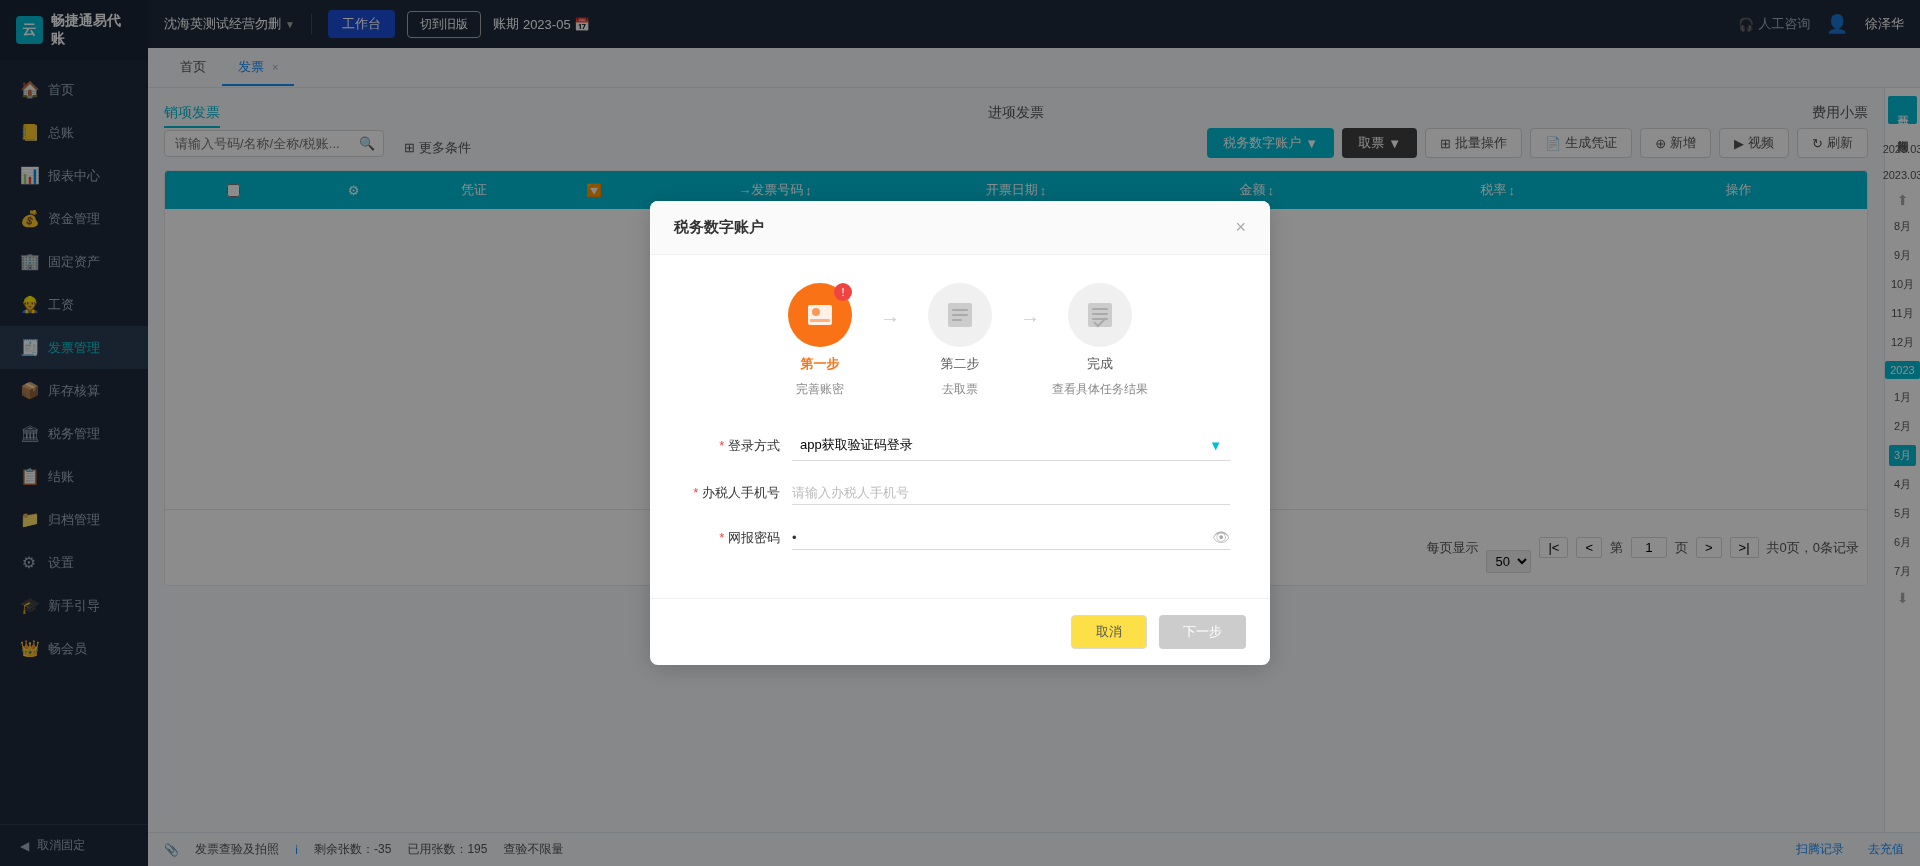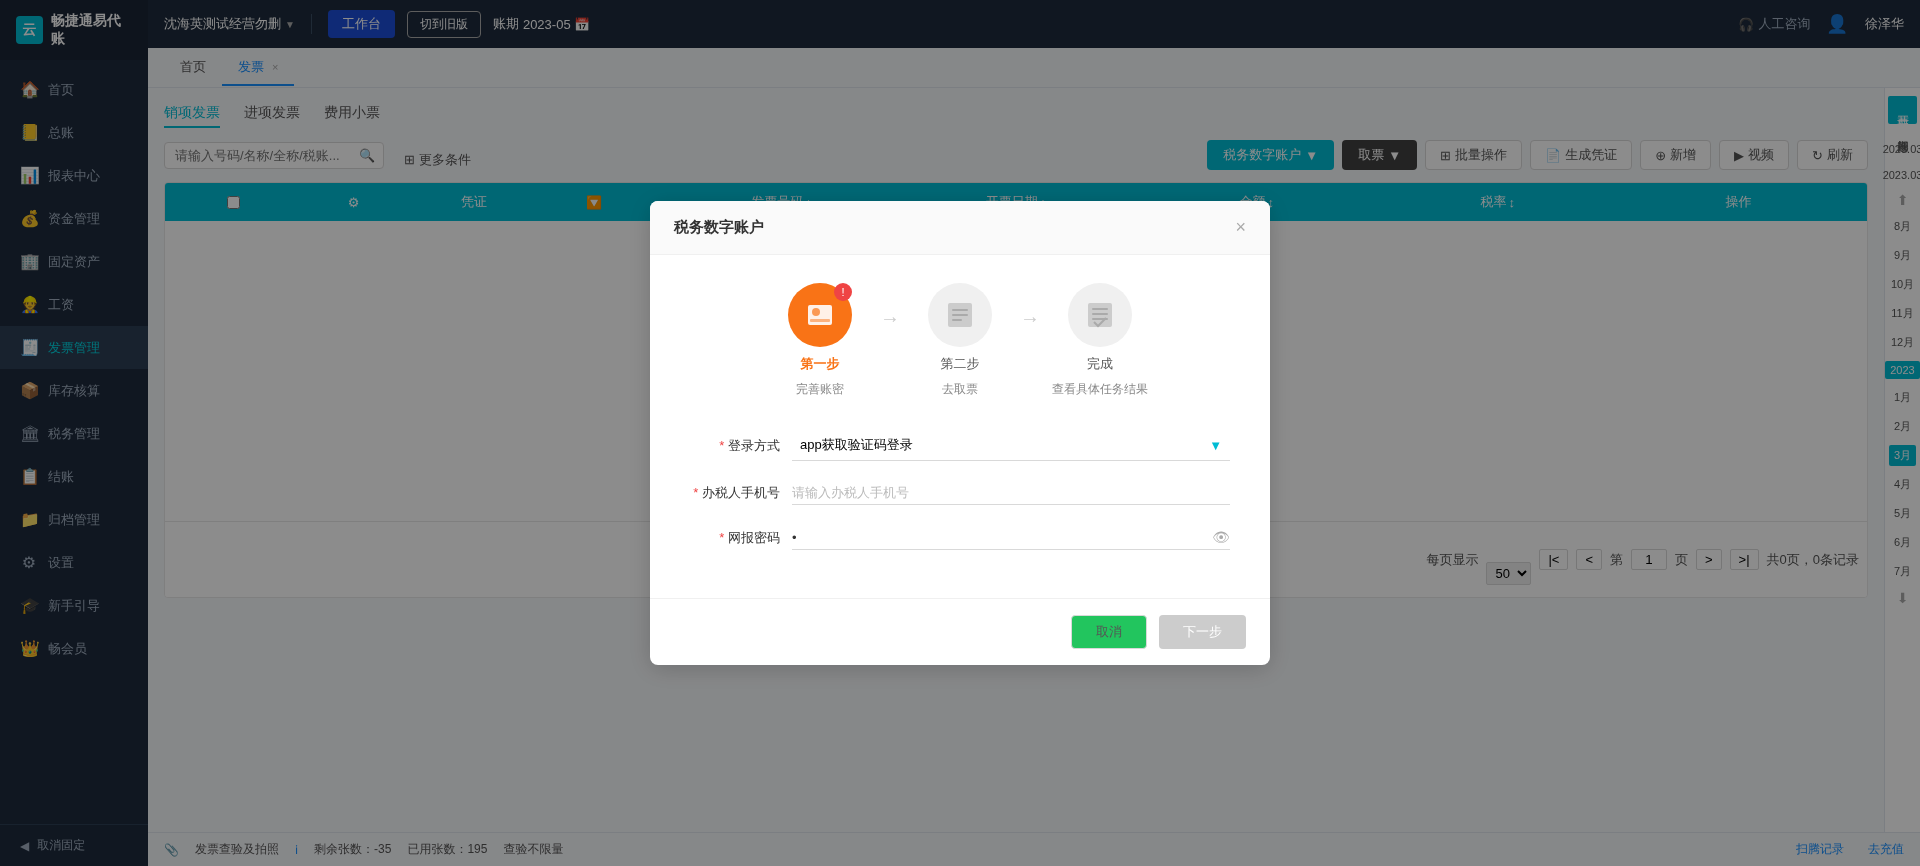--- a/index.html
+++ b/index.html
@@ -135,21 +135,22 @@
       padding: 16px;
       overflow: auto;
       background: #f5f7fa;
     }
 
     
     .sub-tabs {
       display: flex;
       align-items: center;
       gap: 24px;
-      margin-bottom: 12px;
+      margin-bottom: 0;
+      justify-content: space-between;
     }
     .sub-tab {
       font-size: 14px;
       color: #555;
       cursor: pointer;
       padding-bottom: 4px;
       border-bottom: 2px solid transparent;
     }
     .sub-tab.active { color: #00bcd4; border-bottom: 2px solid #00bcd4; }
 
@@ -414,21 +415,21 @@
 
     
     .modal-footer {
       display: flex;
       justify-content: flex-end;
       padding: 16px 24px;
       border-top: 1px solid #f0f0f0;
       gap: 12px;
     }
     .btn-cancel {
-      background: #22c55e;
+      background: #fde047;
       border: 1px solid #d9d9d9;
       color: #555;
       padding: 7px 24px;
       border-radius: 4px;
       cursor: pointer;
       font-size: 13px;
     }
     .btn-next {
       background: #ccc;
       border: none;

